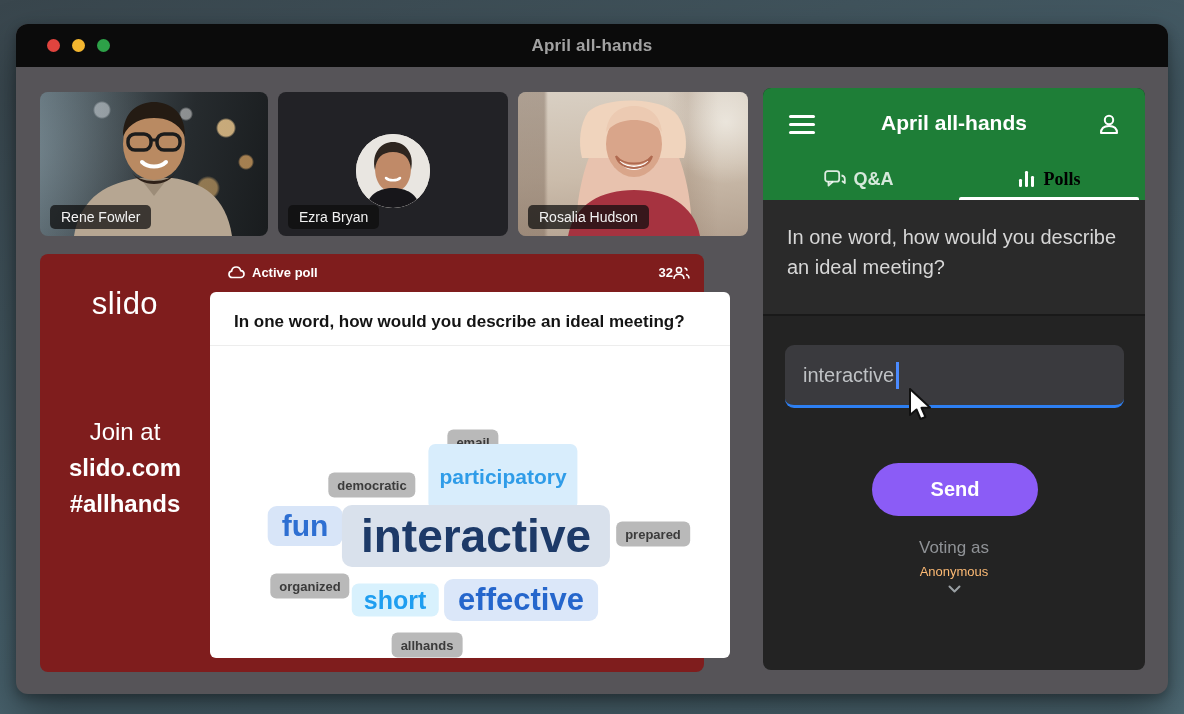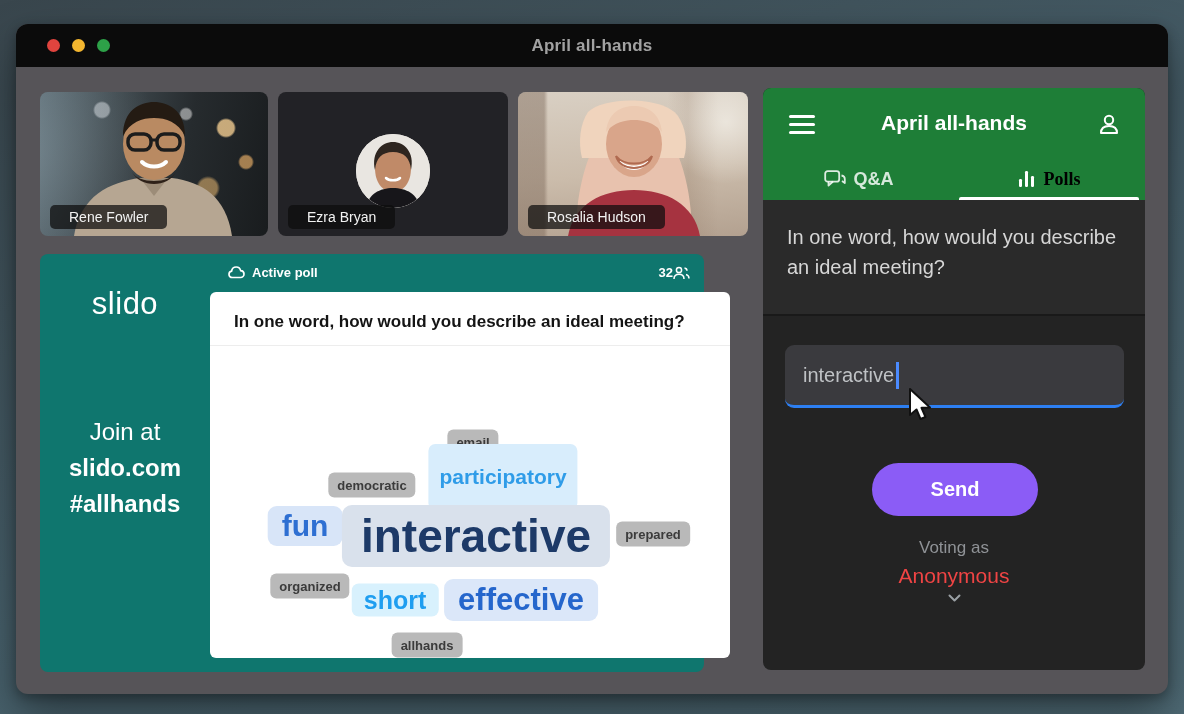--- a/index.html
+++ b/index.html
@@ -51,27 +51,27 @@
       linear-gradient(90deg, transparent 150px, rgba(150,125,105,.3) 170px, transparent 200px);
   }
   .person-svg { position:absolute; left:0; top:0; width:100%; height:100%; }
   .avatar-wrap {
     position:absolute; left:50%; top:42px; transform:translateX(-50%);
     width:74px; height:74px; border-radius:50%; overflow:hidden; background:#e9e6e1;
   }
   .name-tag {
     position:absolute; left:10px; bottom:7px;
     background:rgba(12,12,12,.72); color:#f2f2f2;
-    font-size:14px; padding:4px 19px; border-radius:5px; white-space:nowrap;
+    font-size:14px; padding:4px 11px; border-radius:5px; white-space:nowrap;
   }
 
   
   .slido-panel {
     position:absolute; left:24px; top:230px; width:664px; height:418px;
-    background:#0f766e; border-radius:8px;
+    background:#7f1d1d; border-radius:8px;
   }
   .active-poll { position:absolute; left:188px; top:11px; display:flex; align-items:center; gap:7px;
     color:#fff; font-size:13px; font-weight:600; }
   .audience { position:absolute; right:14px; top:11px; display:flex; align-items:center; 
     color:#fff; font-size:13px; font-weight:600; }
   .slido-logo {
     position:absolute; left:0; top:32px; width:170px; text-align:center;
     color:#fff; font-size:31px; font-weight:400; letter-spacing:.5px;
   }
   .join-block {
@@ -136,21 +136,21 @@
   }
   .caret { display:inline-block; width:2.5px; height:27px; background:#4b8bff; margin-left:2px; }
   .send-btn {
     position:absolute; left:109px; top:375px; width:166px; height:53px;
     background:#8b5cf6; border:none; border-radius:27px;
     color:#fff; font-size:20px; font-weight:700; font-family:inherit; cursor:pointer;
   }
   .voting { position:absolute; left:0; top:450px; width:100%;
     display:flex; align-items:center; justify-content:center; gap:6px; cursor:pointer;flex-direction:column; }
   .voting .pre { color:#8f9296; font-size:17px; }
-  .voting .who { color:#ef4444; font-size:21px; }
+  .voting .who { color:#fdba74; font-size:13px; }
 
   
   .cursor { position:absolute; left:908px; top:388px; z-index:50; pointer-events:none; }
 </style>
 </head>
 <body>
 
 <div class="window">
 
   <div class="titlebar">

